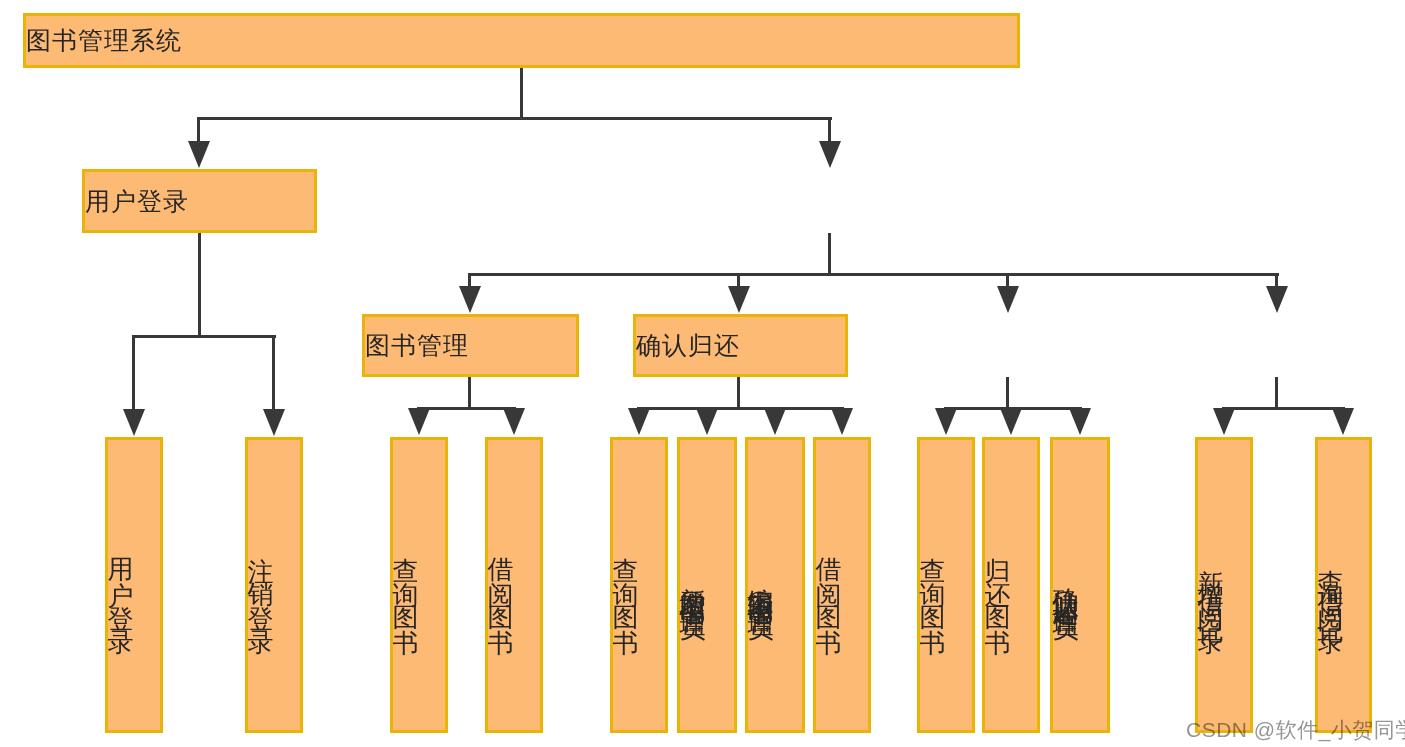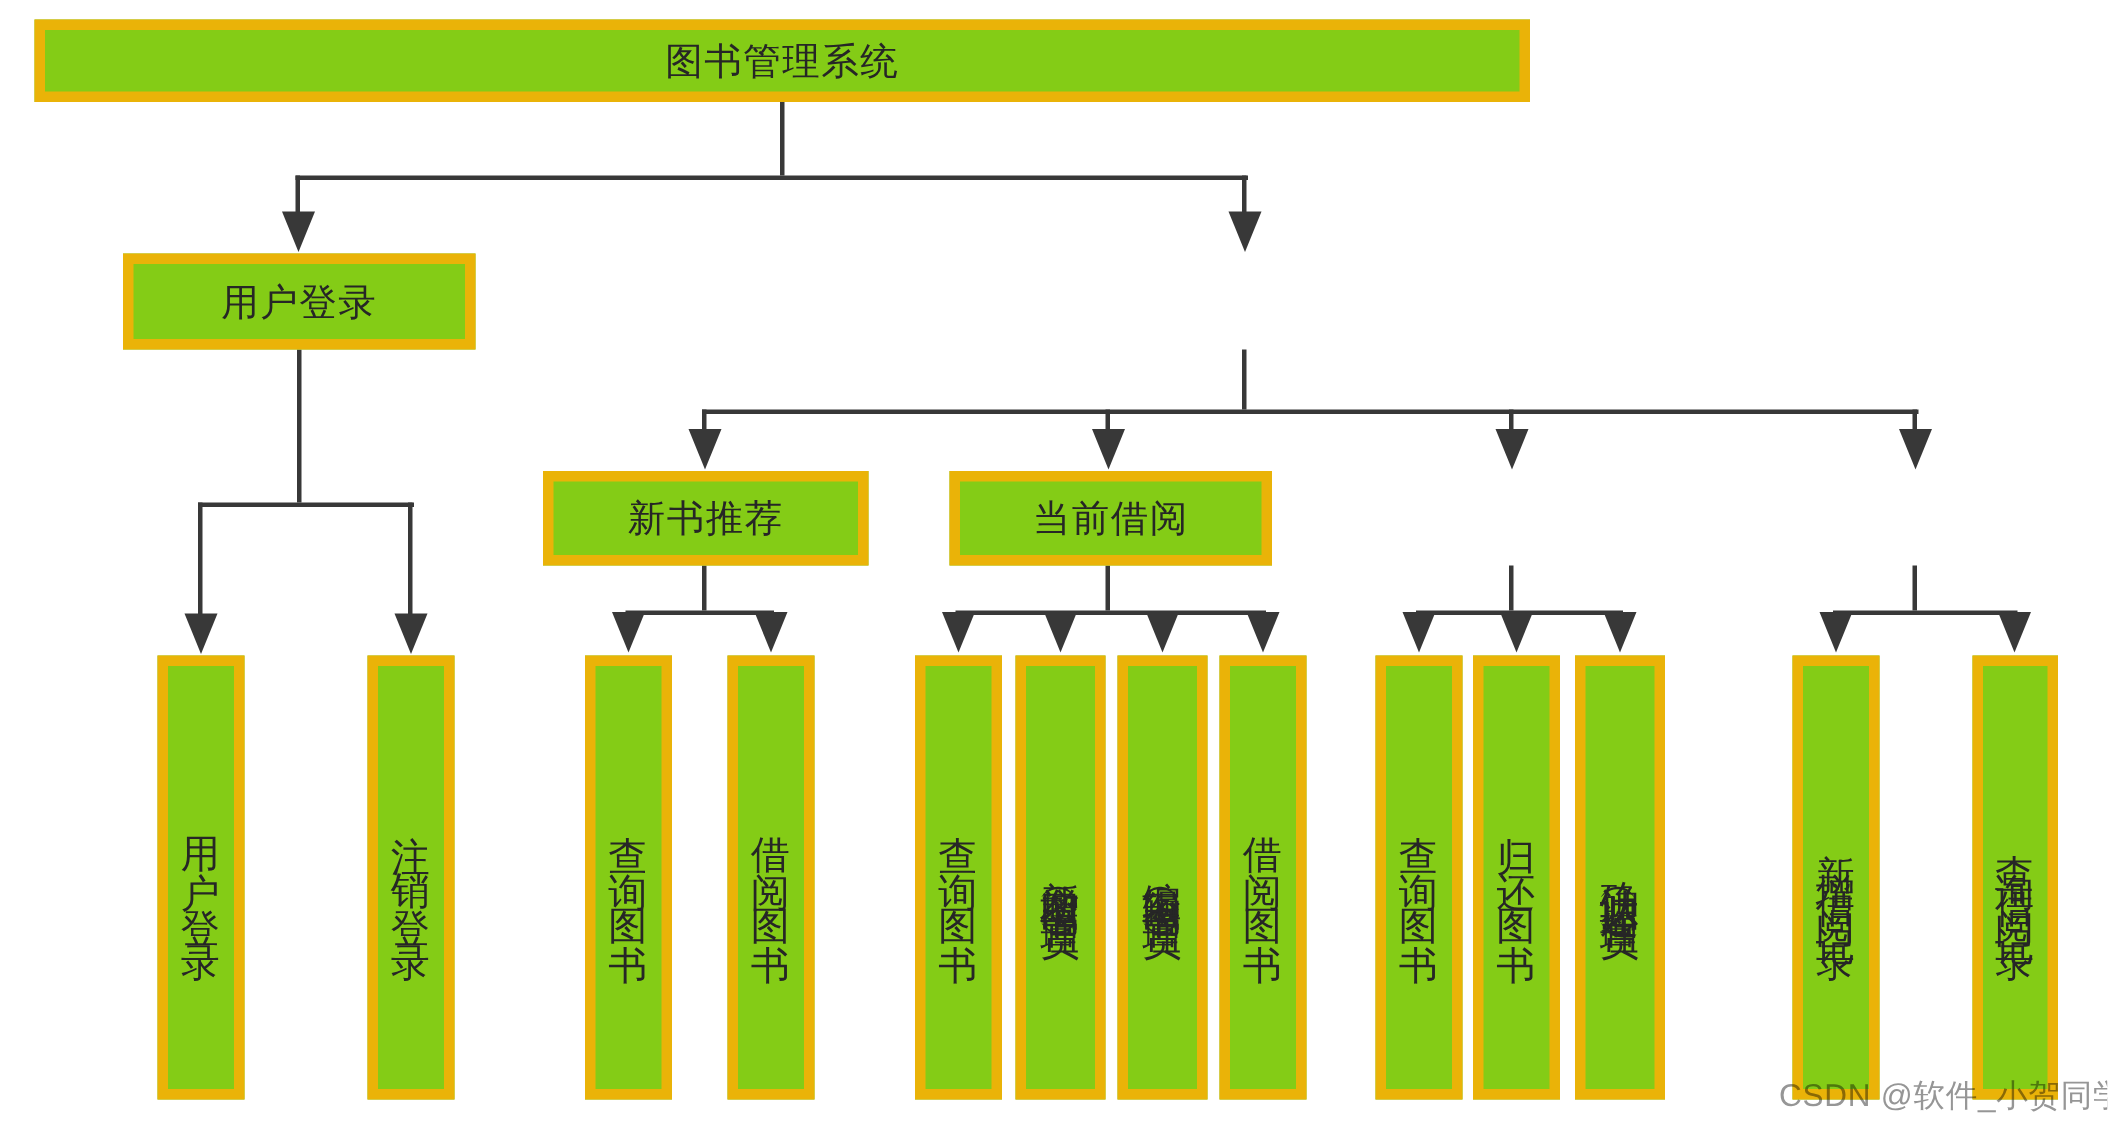--- a/index.html
+++ b/index.html
@@ -1,22 +1,22 @@
 <!DOCTYPE html>
 <html><head>
 <meta charset="utf-8">
 <style>
   html,body{margin:0;padding:0;background:#ffffff;}
   .diagram{
     position:relative;width:1405px;height:747px;background:#ffffff;
     font-family:"Liberation Sans",sans-serif;overflow:hidden;
   }
   .box{
-    position:absolute;border:7px solid #eab308;background:#84cc16;
-    display:flex;align-items:center;justify-content:center;
+    position:absolute;border:3px solid #eab308;background:#fdba74;
+    display:flex;align-items:center;
     color:#262626;box-sizing:border-box;z-index:1;
   }
   .hbox{font-size:25px;letter-spacing:1px;white-space:nowrap;}
   .vbox span{
     writing-mode:vertical-rl;text-orientation:mixed;
     font-size:26px;line-height:1;
   }
   .hline,.vline{position:absolute;background:#383838;z-index:0;}
   .hline{height:3px;}
   .vline{width:3px;}
@@ -63,24 +63,24 @@
   <div class="vline" style="left:468px;top:273px;height:14px;"></div>
   <div class="arrow" style="left:459px;top:286px;"></div>
   <div class="vline" style="left:737px;top:273px;height:14px;"></div>
   <div class="arrow" style="left:728px;top:286px;"></div>
   <div class="vline" style="left:1006px;top:273px;height:14px;"></div>
   <div class="arrow" style="left:997px;top:286px;"></div>
   <div class="vline" style="left:1275px;top:273px;height:14px;"></div>
   <div class="arrow" style="left:1266px;top:286px;"></div>
 
   <div class="box hbox" style="left:362px;top:314px;width:217px;height:63px;">
-    <span>新书推荐</span>
+    <span>图书管理</span>
   </div>
   <div class="box hbox" style="left:633px;top:314px;width:215px;height:63px;">
-    <span>当前借阅</span>
+    <span>确认归还</span>
   </div>
 
   <div class="vline" style="left:468px;top:377px;height:30px;"></div>
   <div class="hline" style="left:417px;top:407px;width:99px;"></div>
   <div class="arrow" style="left:408px;top:408px;"></div>
   <div class="arrow" style="left:503px;top:408px;"></div>
 
   <div class="vline" style="left:737px;top:377px;height:30px;"></div>
   <div class="hline" style="left:637px;top:407px;width:207px;"></div>
   <div class="arrow" style="left:628px;top:408px;"></div>

